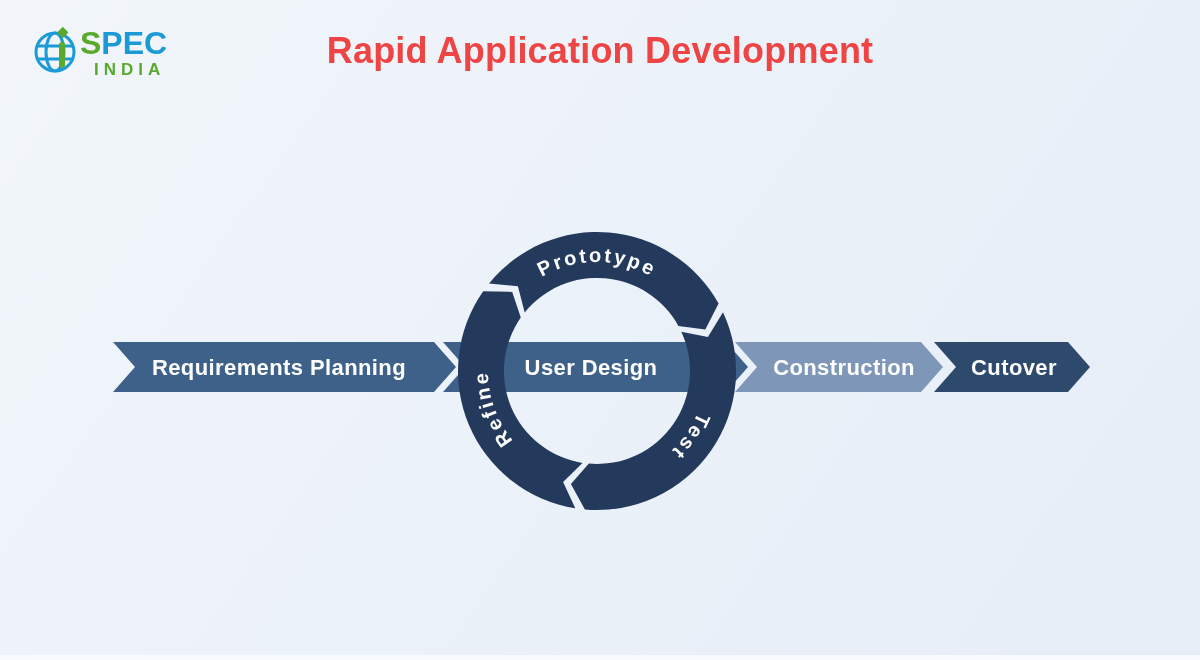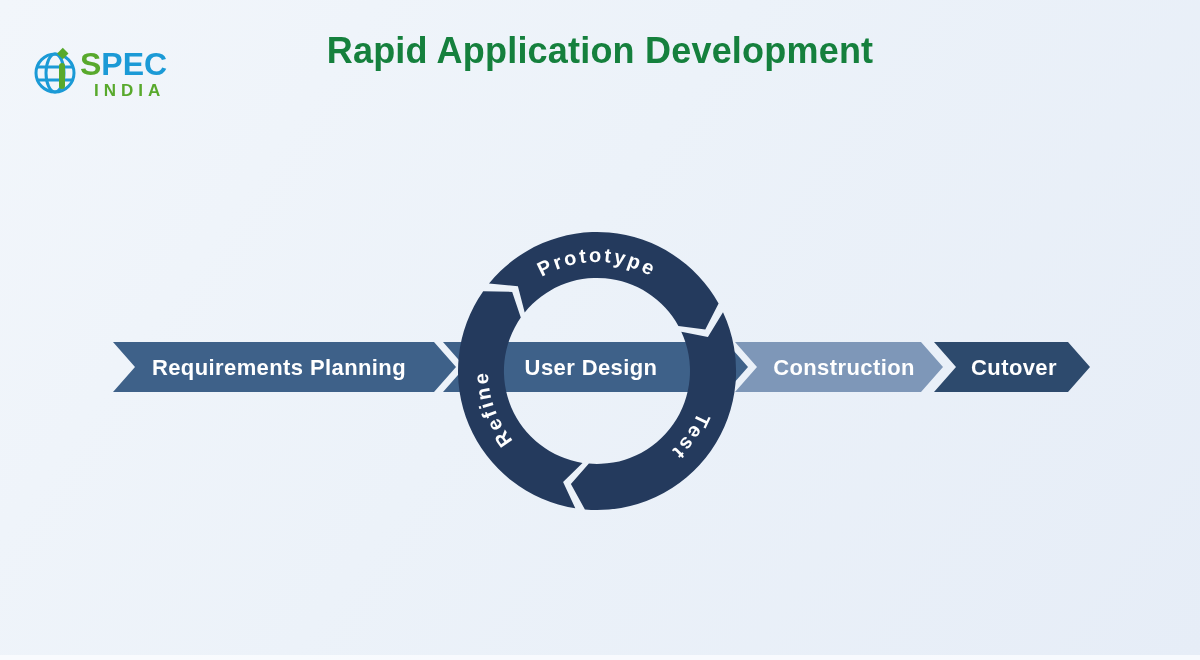--- a/index.html
+++ b/index.html
@@ -3,24 +3,24 @@
 <meta charset="utf-8">
 <style>
   html,body{margin:0;padding:0;}
   body{
     width:1200px;height:660px;overflow:hidden;
     font-family:"Liberation Sans",sans-serif;
     background:linear-gradient(125deg,#f2f6fb 0%,#ecf2f9 45%,#e6edf7 100%);
     position:relative;
   }
   .canvas{position:absolute;inset:0;}
-  .logo{position:absolute;left:30px;top:37px;width:210px;height:72px;}
+  .logo{position:absolute;left:30px;top:16px;width:210px;height:72px;}
   .title{
     position:absolute;left:0;top:30px;width:1200px;margin:0;
-    text-align:center;font-size:36px;font-weight:700;color:#15803d;
+    text-align:center;font-size:36px;font-weight:700;color:#ef4444;
     letter-spacing:0.2px;
   }
   svg.diagram{position:absolute;left:0;top:0;width:1200px;height:660px;}
   .stage-label{font-size:22px;font-weight:700;fill:#ffffff;letter-spacing:0.4px;}
   .ring-label{font-size:20px;font-weight:700;fill:#ffffff;letter-spacing:2.5px;}
   .bottom-fade{position:absolute;left:0;bottom:0;width:1200px;height:5px;
     background:#fbfdff;opacity:.8;}
 </style>
 </head>
 <body>

